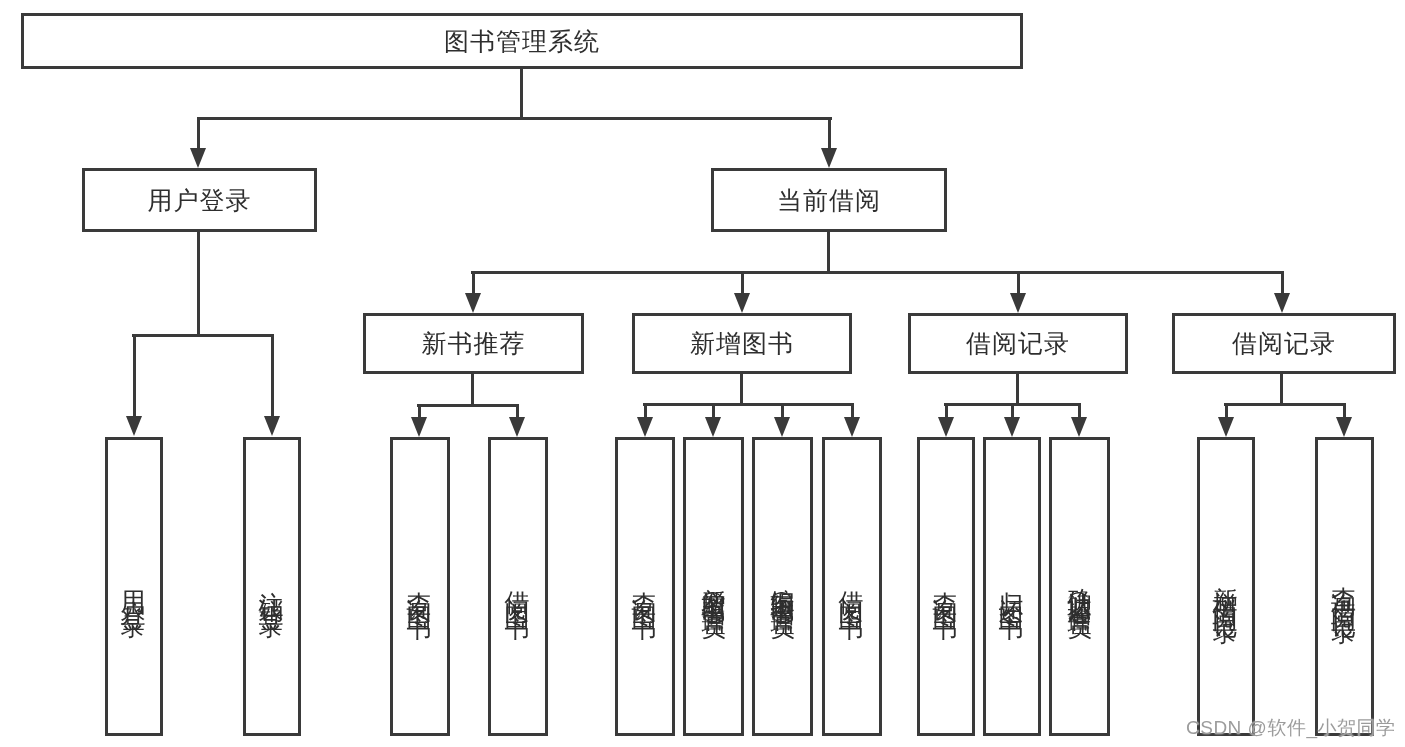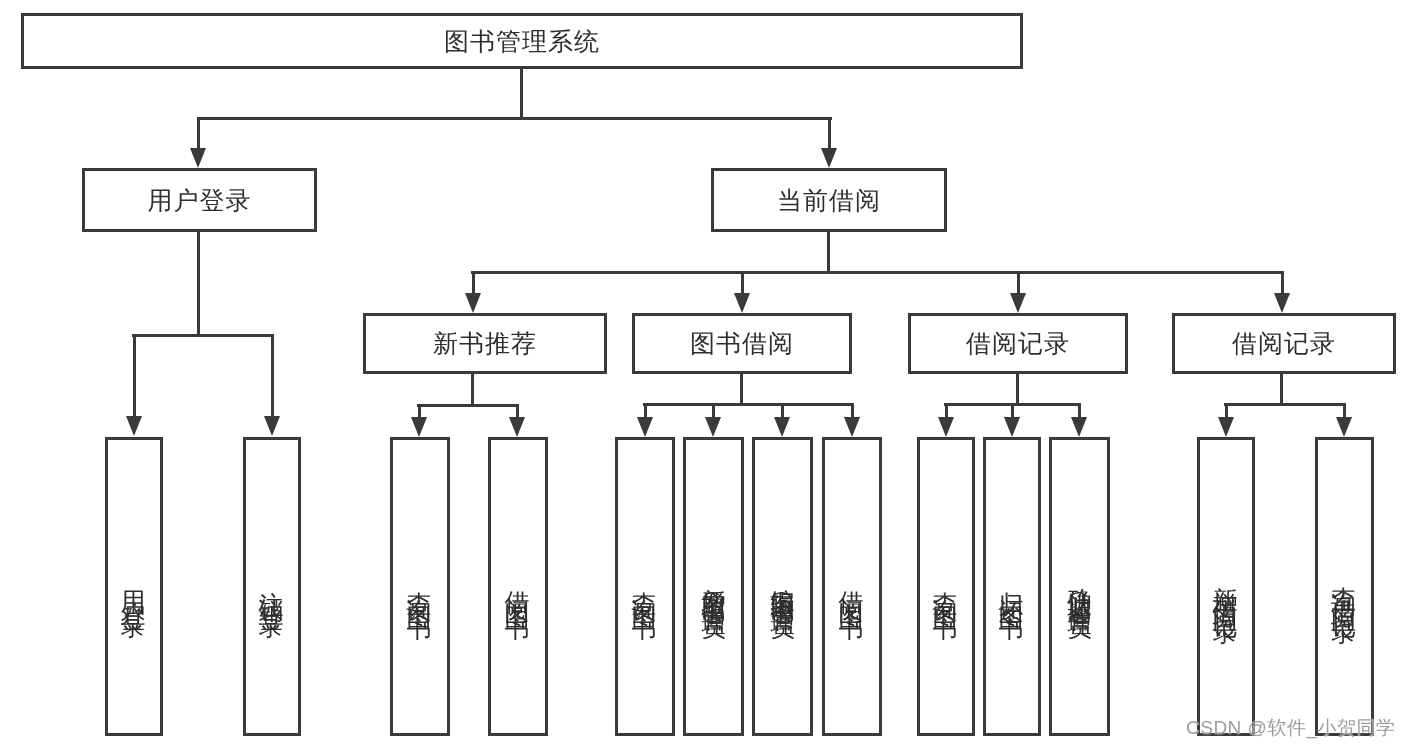--- a/index.html
+++ b/index.html
@@ -94,22 +94,22 @@
     </div>
   <div class="ar" style="left:1010px;top:272px;height:41px">
       <i></i>
       <b></b>
     </div>
   <div class="ar" style="left:1274px;top:272px;height:41px">
       <i></i>
       <b></b>
     </div>
 
-  <div class="node" style="left:363px;top:313px;width:244px;height:61px">新书推荐</div>
-  <div class="node" style="left:632px;top:313px;width:220px;height:61px">图书借阅</div>
+  <div class="node" style="left:363px;top:313px;width:221px;height:61px">新书推荐</div>
+  <div class="node" style="left:632px;top:313px;width:220px;height:61px">新增图书</div>
   <div class="node" style="left:908px;top:313px;width:220px;height:61px">借阅记录</div>
   <div class="node" style="left:1172px;top:313px;width:224px;height:61px">借阅记录</div>
 
   <div class="vl" style="left:471px;top:374px;height:33px"></div>
   <div class="hl" style="left:417px;top:404px;width:102px"></div>
   <div class="ar" style="left:411px;top:405px;height:32px">
       <i></i>
       <b></b>
     </div>
   <div class="ar" style="left:509px;top:405px;height:32px">

